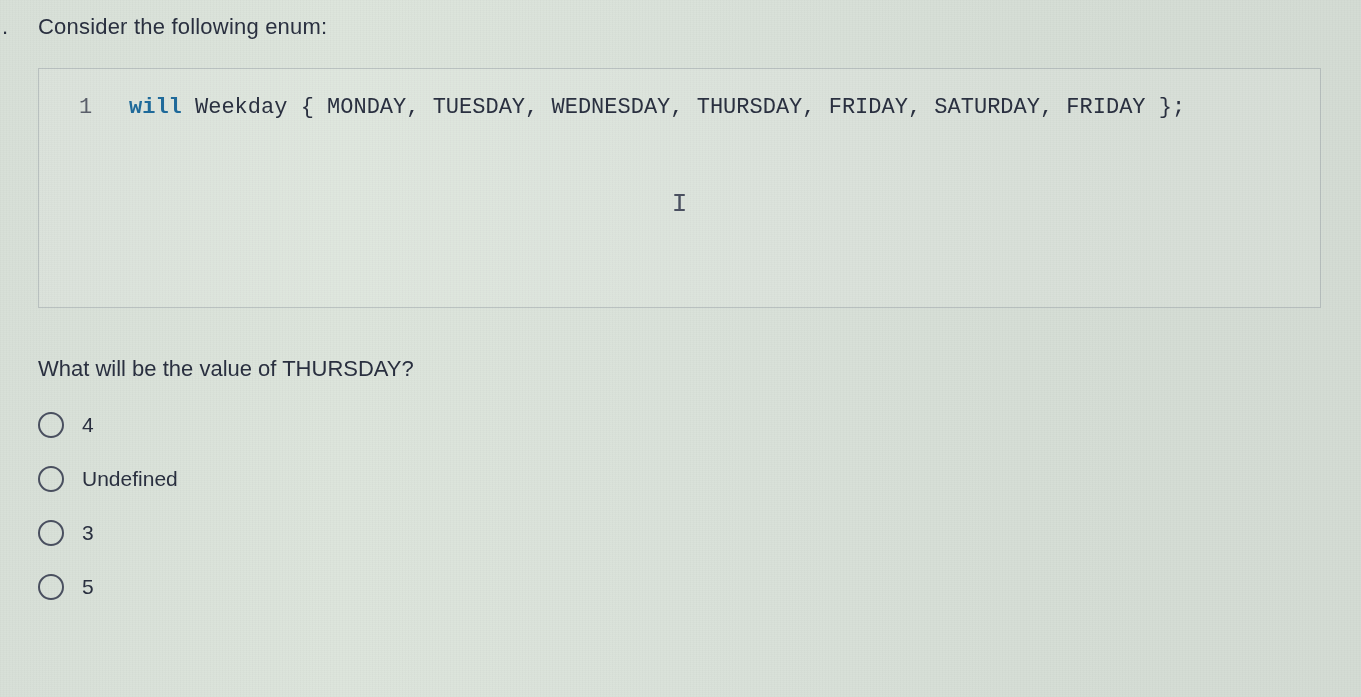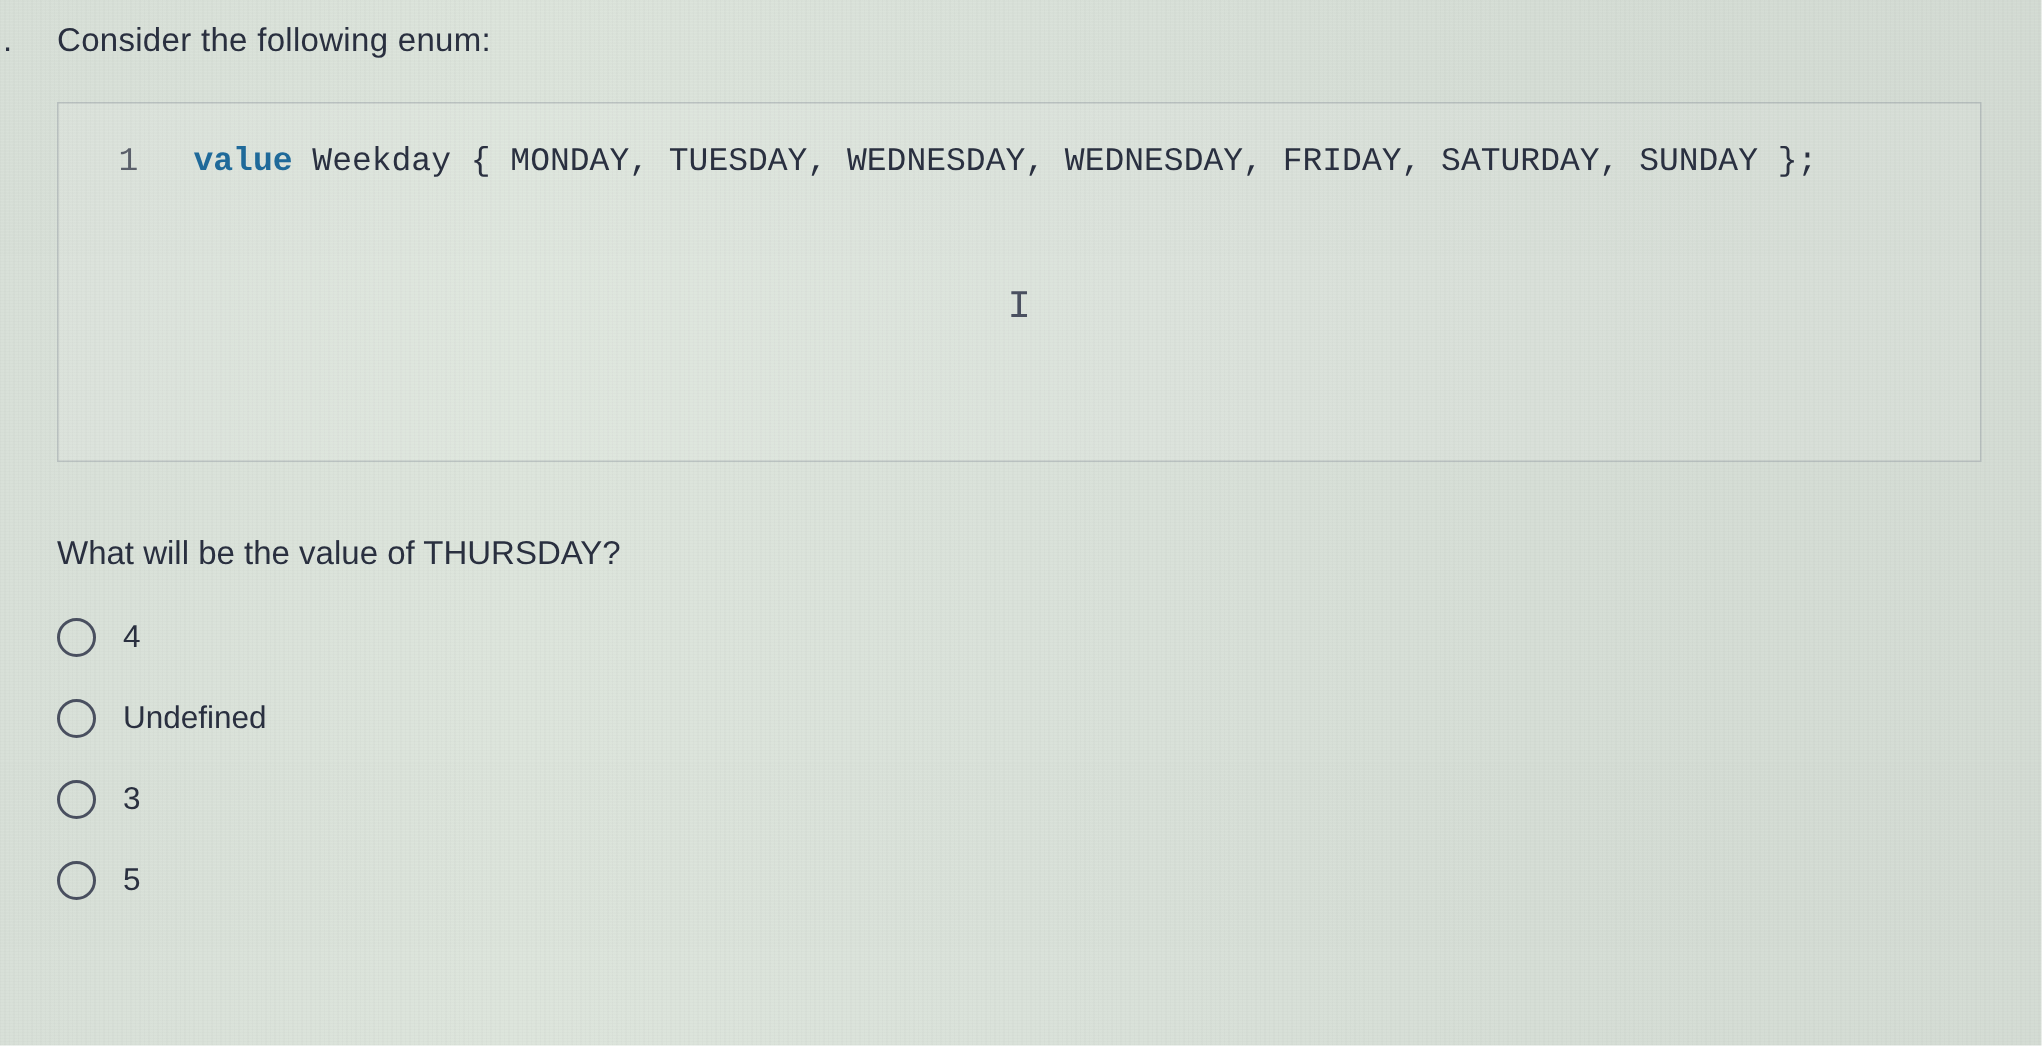--- a/index.html
+++ b/index.html
@@ -116,21 +116,21 @@
 <body>
 
 <span class="bullet">.</span>
 
 <div class="question-prompt">Consider the following enum:</div>
 
 <div class="code-box">
   <div class="code-line">
     <span class="line-number">1</span>
     <span class="code-content">
-      <span class="kw-enum">value</span><span class="ident"> Weekday { MONDAY, TUESDAY, WEDNESDAY, WEDNESDAY, FRIDAY, SATURDAY, SUNDAY };</span>
+      <span class="kw-enum">will</span><span class="ident"> Weekday { MONDAY, TUESDAY, WEDNESDAY, THURSDAY, FRIDAY, SATURDAY, FRIDAY };</span>
     </span>
   </div>
   <div class="caret">I</div>
 </div>
 
 <div class="sub-question">What will be the value of THURSDAY?</div>
 
 <div class="options">
   <div class="option">
     <span class="radio"></span>

